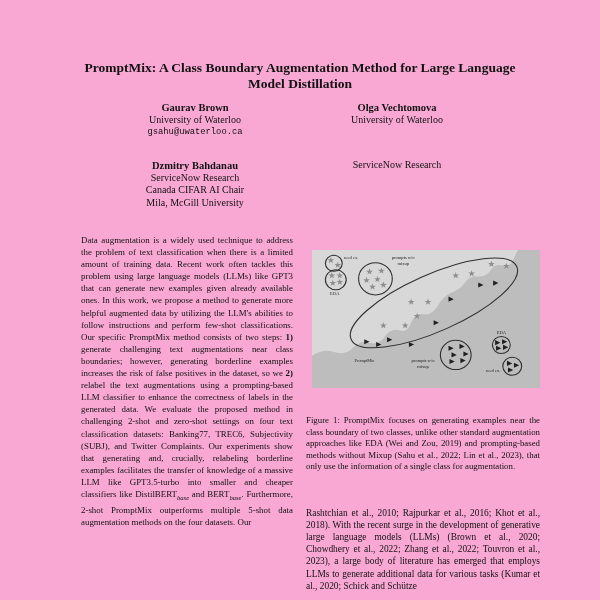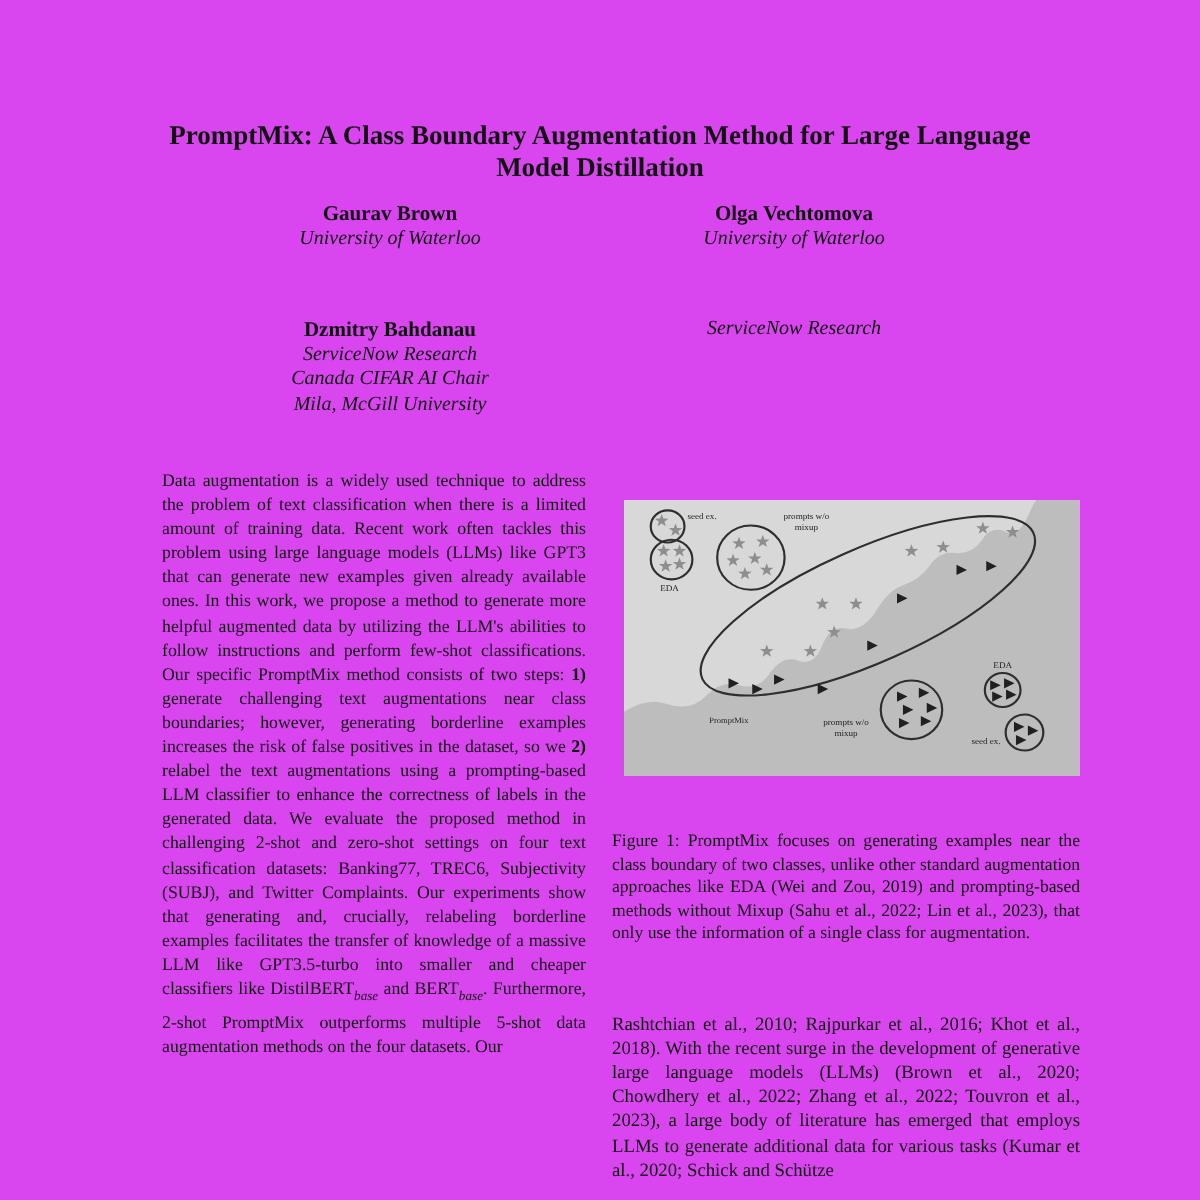--- a/index.html
+++ b/index.html
@@ -1,28 +1,28 @@
 <!DOCTYPE html>
 <html><head>
 <meta charset="utf-8">
 <style>
   html,body{margin:0;padding:0;background:#ffffff;}
   body{width:600px;height:600px;overflow:hidden;font-family:"Liberation Serif",serif;color:#121212;}
-  .page{position:relative;width:600px;height:600px;background:#d946ef;}
+  .page{position:relative;width:600px;height:600px;background:#f9a8d4;}
 
   .title{position:absolute;top:60px;left:60px;width:480px;text-align:center;
          font-weight:bold;font-size:13.5px;line-height:15.5px;}
 
   .author-block{position:absolute;text-align:center;}
   .a1{left:95px;top:101px;width:200px;}
   .a2{left:297px;top:101px;width:200px;}
   .a3{left:95px;top:159px;width:200px;}
   .a4{left:297px;top:159px;width:200px;}
   .author-name{font-weight:bold;font-size:10.5px;line-height:13px;}
-  .author-affil{font-size:10px;line-height:12.3px;font-style:italic;}
+  .author-affil{font-size:10px;line-height:12.3px;}
   .author-email{font-family:"Liberation Mono","DejaVu Sans Mono",monospace;font-size:8.8px;line-height:13px;}
 
   .abstract{position:absolute;left:81px;top:234px;width:212px;}
   .abstract-heading{text-align:center;font-weight:bold;font-size:11px;margin:0 0 9px 0;}
   .abstract-text{font-size:8.9px;line-height:12.1px;text-align:justify;}
   .abstract-text sub{font-style:italic;font-size:6.6px;}
 
   .rightcol{position:absolute;left:306px;top:250px;width:234px;}
   .figure-svg{display:block;margin-left:6px;width:228px;height:138px;}
   .caption{margin-top:27px;font-size:8.8px;line-height:11.5px;text-align:justify;}
@@ -38,20 +38,21 @@
 <div class="page">
 
   <div class="title">
     <div>PromptMix: A Class Boundary Augmentation Method for Large Language</div>
     <div>Model Distillation</div>
   </div>
 
   <div class="author-block a1">
     <div class="author-name">Gaurav Brown</div>
     <div class="author-affil">University of Waterloo</div>
+    <div class="author-email">gsahu@uwaterloo.ca</div>
   </div>
 
   <div class="author-block a2">
     <div class="author-name">Olga Vechtomova</div>
     <div class="author-affil">University of Waterloo</div>
   </div>
 
   <div class="author-block a3">
     <div class="author-name">Dzmitry Bahdanau</div>
     <div class="author-affil">ServiceNow Research</div>

